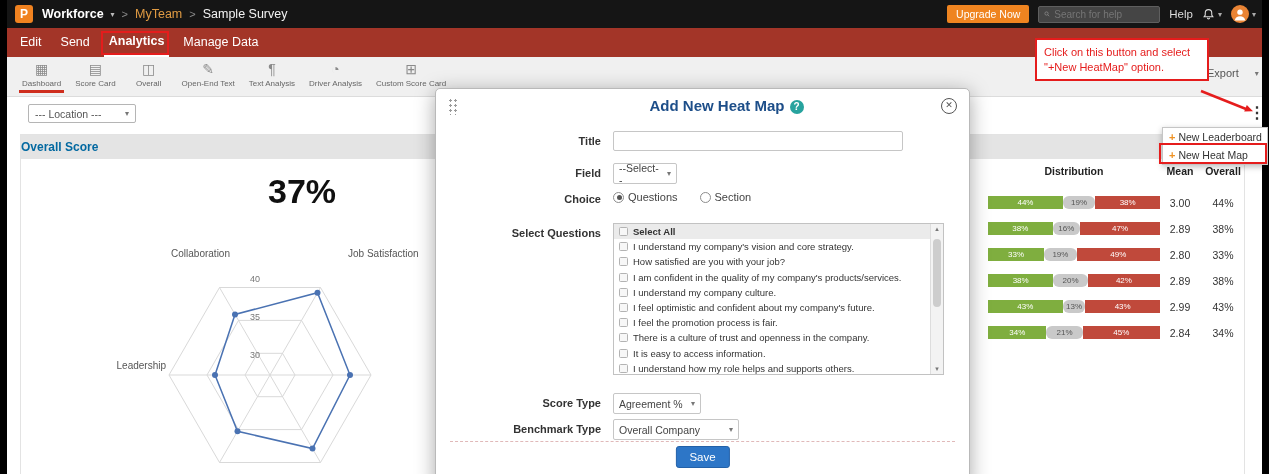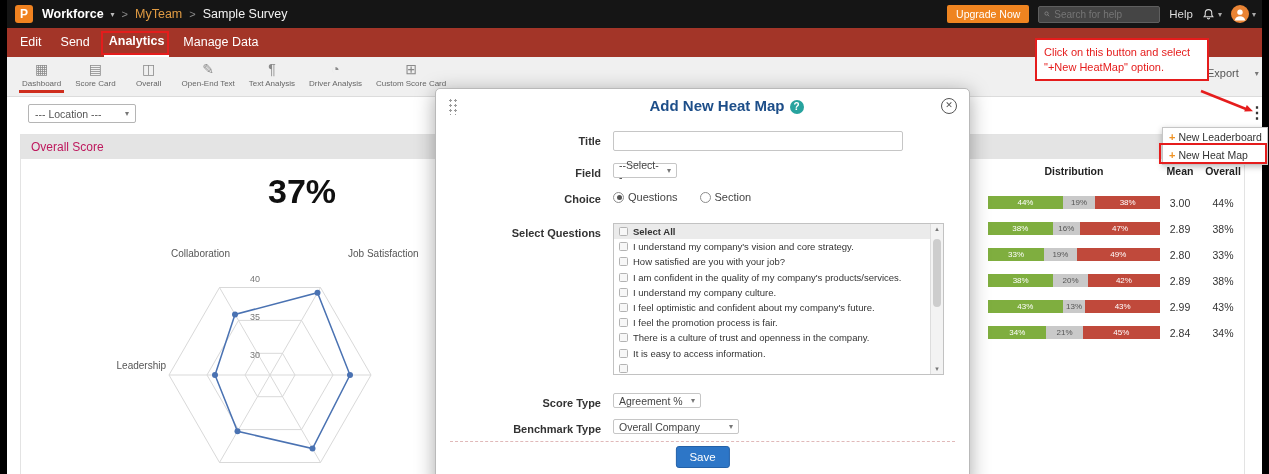--- a/index.html
+++ b/index.html
@@ -36,51 +36,51 @@
   .tb-icon { font-size:14px; color:#8a8a8a; line-height:17px; }
   .tb-label { font-size:8px; color:#666; margin-top:1px; white-space:nowrap; }
   .export-dd { position:absolute; left:1200px; top:67px; font-size:11px; color:#555; cursor:pointer; display:flex; gap:16px; align-items:center; }
   .kebab { position:absolute; left:1242px; top:103px; font-size:16px; font-weight:bold; color:#333; cursor:pointer; z-index:30; }
 
   
   .loc-select { position:absolute; left:21px; top:104px; width:108px; height:19px; border:1px solid #b5b5b5; border-radius:2px; background:#fff; font-size:10.5px; color:#555; display:flex; align-items:center; justify-content:space-between; padding:0 6px; cursor:pointer; }
 
   
   .panel { position:absolute; left:13px; top:134px; width:1225px; height:340px; background:#fff; border:1px solid #e3e3e3; border-bottom:none; }
-  .panel-band { height:24px; background:#e4e4e4; line-height:24px; padding-left:10px; font-size:12px; font-weight:normal; color:#be185d; }
+  .panel-band { height:24px; background:#e4e4e4; line-height:24px; font-size:12px; font-weight:bold; color:#0369a1; }
   .big-score { position:absolute; left:225px; top:172px; width:140px; text-align:center; font-size:34px; font-weight:bold; color:#101010; }
   .radar-svg { position:absolute; left:103px; top:235px; }
 
   
   .dist-header { position:absolute; left:981px; top:165px; display:flex; font-size:10.5px; font-weight:bold; color:#222; }
   .dist-header .h-dist { width:172px; text-align:center; }
   .dist-header .h-mean { width:40px; text-align:center; }
   .dist-header .h-overall { width:46px; text-align:center; }
   .dist-rows { position:absolute; left:981px; top:196px; }
   .dist-row { display:flex; align-items:center; margin-bottom:13px; height:13px; }
   .dist-bar { display:flex; width:172px; height:13px; overflow:hidden; }
   .seg { height:13px; font-size:8px; line-height:13px; text-align:center; color:#fff; overflow:hidden; white-space:nowrap; }
-  .seg.gray { color:#555; }
+  .seg.gray { color:#555;border-radius:6px; }
   .m-val { width:40px; text-align:center; font-size:10.5px; color:#333; }
   .o-val { width:46px; text-align:center; font-size:10.5px; color:#333; }
 
   
   .ctx-menu { position:absolute; left:1155px; top:127px; width:106px; background:#fff; border:1px solid #c5c5c5; box-shadow:0 2px 6px rgba(0,0,0,.25); z-index:50; }
   .ctx-item { height:18px; display:flex; align-items:center; padding-left:6px; font-size:10.5px; color:#333; cursor:pointer; white-space:nowrap; background:#fff; }
   .ctx-item .plus { color:#ef9224; font-weight:bold; margin-right:3px; font-size:11px; }
 
   
   .modal { position:absolute; left:428px; top:88px; width:535px; height:400px; background:#fff; border:1px solid #b9b9b9; border-radius:5px; box-shadow:0 4px 20px rgba(0,0,0,.35); z-index:40; }
   .drag-handle { position:absolute; left:12px; top:9px; width:10px; height:17px; background-image:radial-gradient(circle,#9a9a9a 1.1px,transparent 1.3px); background-size:5px 5px; cursor:move; }
   .modal-title { text-align:center; line-height:34px; font-size:15px; font-weight:bold; color:#1d4e89;margin-left:48px; }
   .help-badge { display:inline-block; width:14px; height:14px; border-radius:50%; background:#27a39e; color:#fff; font-size:10px; line-height:14px; text-align:center; vertical-align:1px; margin-left:5px; cursor:pointer; }
   .modal-close { position:absolute; right:12px; top:9px; width:16px; height:16px; border:1.5px solid #555; border-radius:50%; color:#555; font-size:9px; line-height:13px; text-align:center; cursor:pointer; }
   .f-label { position:absolute; left:5px; width:160px; text-align:right; font-size:11px; font-weight:bold; color:#333; }
   .txt-input { position:absolute; left:177px; top:42px; width:290px; height:20px; border:1px solid #c6c6c6; border-radius:2px; font-size:11px; padding:0 4px; outline:none; font-family:"Liberation Sans",sans-serif; }
-  .sel { position:absolute; border:1px solid #c6c6c6; background:#fff; font-size:10.5px; color:#444; display:flex; align-items:center; justify-content:space-between; padding:0 5px; border-radius:2px; height:15px; cursor:pointer; }
+  .sel { position:absolute; border:1px solid #c6c6c6; background:#fff; font-size:10.5px; color:#444; display:flex; align-items:center; justify-content:space-between; padding:0 5px; border-radius:2px; height:21px; cursor:pointer; }
   .sel .caret { color:#777; font-size:8px; margin-left:5px; }
   .radio-row { position:absolute; left:177px; top:101px; display:flex; align-items:center; height:14px; font-size:11px; color:#444; }
   .radio { width:11px; height:11px; border:1px solid #8d8d8d; border-radius:50%; margin-right:4px; position:relative; cursor:pointer; background:#fff; }
   .radio.sel-on::after { content:""; position:absolute; left:2.5px; top:2.5px; width:5px; height:5px; border-radius:50%; background:#555; }
   .radio-lbl { margin-right:22px; cursor:pointer; }
   .qlist { position:absolute; left:177px; top:134px; width:331px; height:152px; border:1px solid #c2c2c2; background:#fff; overflow:hidden; }
   .q-row { display:flex; align-items:center; height:15.2px; padding-left:5px; gap:5px; font-size:9.5px; color:#333; white-space:nowrap; overflow:hidden; padding-right:18px; cursor:pointer; }
   .q-row.all { background:#ebebeb; font-weight:bold; }
   .chk { flex:0 0 auto; width:9px; height:9px; border:1px solid #b3b3b3; background:#f7f7f7; border-radius:1.5px; cursor:pointer; }
   .q-scroll { position:absolute; right:0; top:0; width:13px; height:100%; background:#f3f3f3; border-left:1px solid #ddd; }
@@ -358,20 +358,21 @@
             <div class="q-row">
               <span class="chk"></span>
               <span>There is a culture of trust and openness in the company.</span>
             </div>
             <div class="q-row">
               <span class="chk"></span>
               <span>It is easy to access information.</span>
             </div>
             <div class="q-row">
               <span class="chk"></span>
+              <span>I understand how my role helps and supports others.</span>
             </div>
           </div>
         <div class="q-scroll">
           <div class="arr up">▴</div>
           <div class="q-thumb"></div>
           <div class="arr down">▾</div>
         </div>
       </div>
 
       <div class="f-label" style="top:308px;">Score Type</div>

